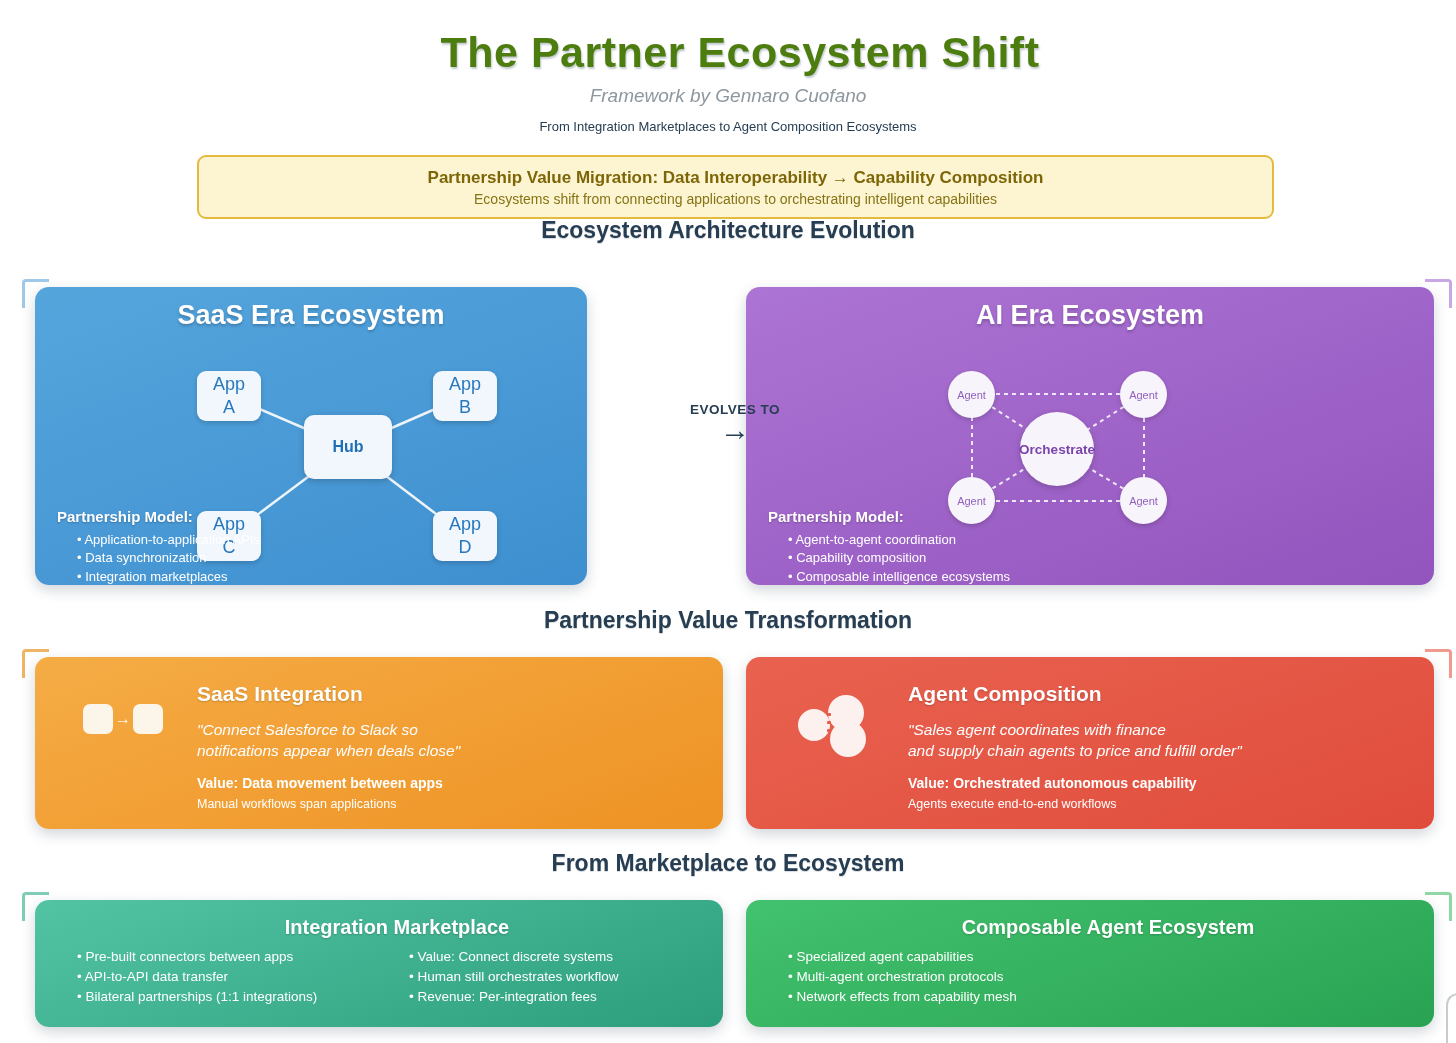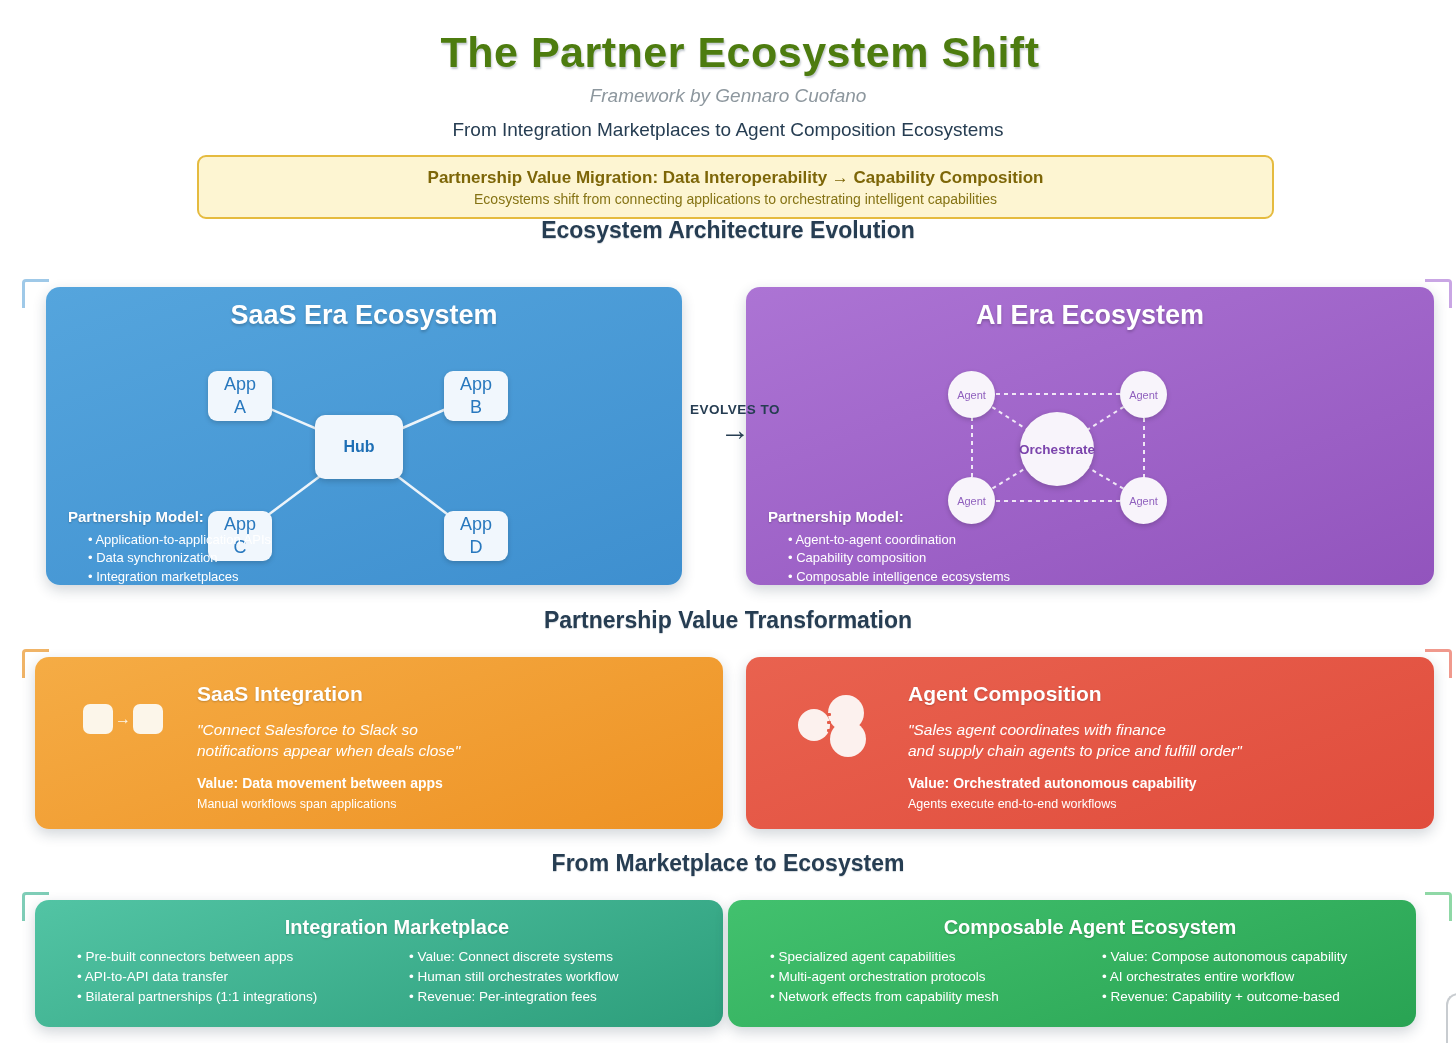--- a/index.html
+++ b/index.html
@@ -6,41 +6,41 @@
   .canvas{position:relative;width:1456px;height:1043px;background:#ffffff;overflow:hidden;
           font-family:"Liberation Sans",sans-serif;}
 
   
   .page-title{position:absolute;top:28px;left:0;width:100%;text-align:center;margin:0;
     font-size:43px;font-weight:800;color:#4d7c0f;letter-spacing:.5px;
     text-shadow:1px 2px 2px rgba(38,61,82,.28);padding-left:12px;}
   .page-subtitle{position:absolute;top:85px;left:0;width:100%;text-align:center;
     font-size:19px;font-style:italic;color:#8D979E;}
   .page-tagline{position:absolute;top:119px;left:0;width:100%;text-align:center;
-    font-size:19px;color:#263D52;}
+    font-size:13px;color:#263D52;}
 
   
   .banner{position:absolute;left:197px;top:155px;width:1077px;height:64px;box-sizing:border-box;
     background:#FDF5D2;border:2px solid #E5BB3F;border-radius:9px;
     display:flex;flex-direction:column;align-items:center;justify-content:center;gap:3px;}
   .banner-title{font-size:17px;font-weight:700;color:#7D6608;}
   .banner-sub{font-size:14px;color:#857314;}
 
   
   .sec-h{position:absolute;left:0;width:100%;text-align:center;margin:0;
     font-size:23px;font-weight:800;color:#263D52;text-shadow:0 1px 1px rgba(38,61,82,.2);}
 
   
   .card{position:absolute;border-radius:14px;box-shadow:0 5px 14px rgba(25,45,65,.20);}
-  .card-blue  {left:46px; top:287px;width:636px;height:298px;background:linear-gradient(160deg,#55A5DD 0%,#3E8FCF 100%);}
+  .card-blue  {left:35px; top:287px;width:552px;height:298px;background:linear-gradient(160deg,#55A5DD 0%,#3E8FCF 100%);}
   .card-purple{left:746px;top:287px;width:688px;height:298px;background:linear-gradient(160deg,#AC74D4 0%,#9254BD 100%);}
   .card-orange{left:35px; top:657px;width:688px;height:172px;background:linear-gradient(160deg,#F5AC45 0%,#EE9224 100%);}
   .card-red   {left:746px;top:657px;width:688px;height:172px;background:linear-gradient(160deg,#E9624F 0%,#E04C3C 100%);}
   .card-teal  {left:35px; top:900px;width:688px;height:127px;background:linear-gradient(160deg,#52C4A4 0%,#2D9E7B 100%);}
-  .card-green {left:728px;top:900px;width:688px;height:127px;background:linear-gradient(160deg,#42C16E 0%,#29A353 100%);}
+  .card-green {left:746px;top:900px;width:688px;height:127px;background:linear-gradient(160deg,#42C16E 0%,#29A353 100%);}
 
   .card-h1{margin:0;padding-top:13px;text-align:center;font-size:27px;font-weight:800;color:#fff;
     text-shadow:0 2px 3px rgba(0,0,0,.22);}
   .card-h2{margin:0;padding-top:16px;text-align:center;font-size:20px;font-weight:800;color:#fff;
     text-shadow:0 1px 2px rgba(0,0,0,.2);padding-left:36px;}
 
   
   .links{position:absolute;left:0;top:0;}
   .app-node{position:absolute;width:64px;height:50px;background:#F1F7FD;border-radius:9px;
     color:#2878BE;font-size:18px;line-height:1.3;display:flex;align-items:center;justify-content:center;
@@ -234,22 +234,17 @@
     </ul>
   </section>
 
   <section class="card card-green">
     <h3 class="card-h2">Composable Agent Ecosystem</h3>
     <ul class="mk-ul leftcol">
       <li>Specialized agent capabilities</li>
       <li>Multi-agent orchestration protocols</li>
       <li>Network effects from capability mesh</li>
     </ul>
-    <ul class="mk-ul rightcol">
-      <li>Value: Compose autonomous capability</li>
-      <li>AI orchestrates entire workflow</li>
-      <li>Revenue: Capability + outcome-based</li>
-    </ul>
   </section>
 
   <div class="gray-corner"></div>
 
 </div>
 
 </body></html>

